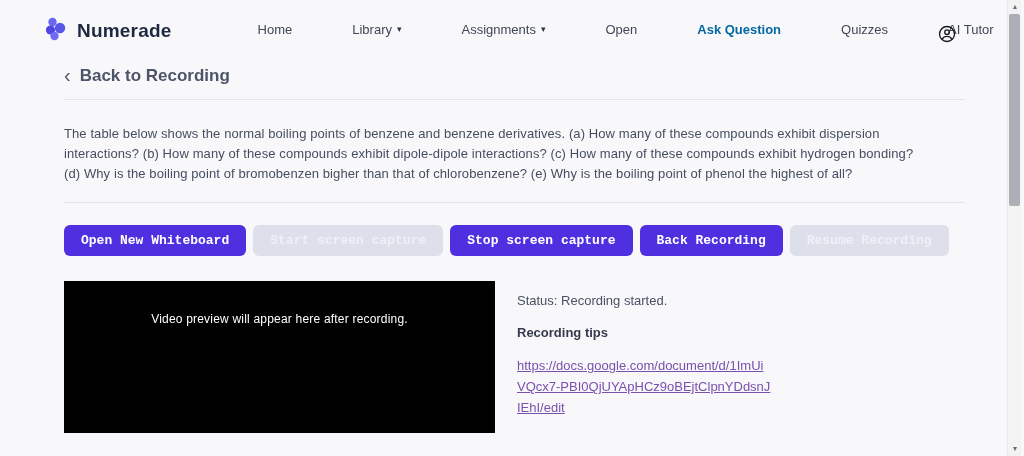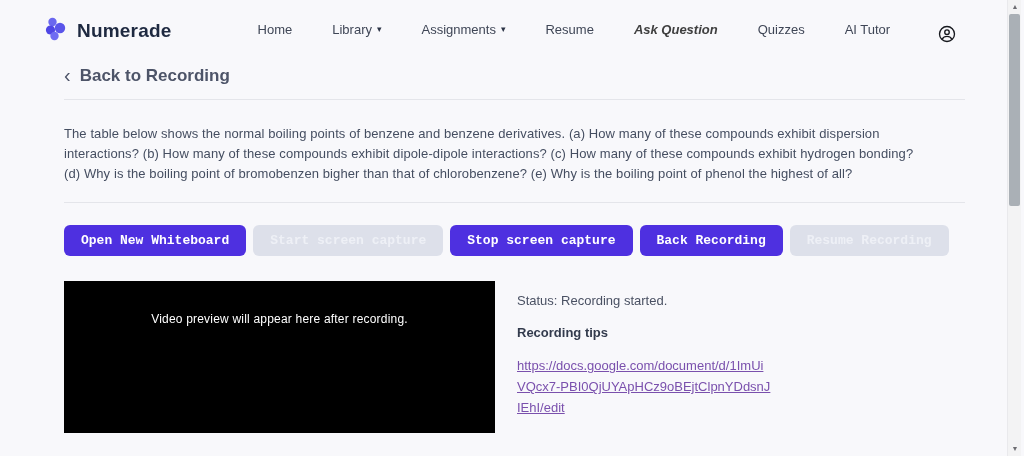--- a/index.html
+++ b/index.html
@@ -15,26 +15,26 @@
   
   .topnav {
     position:absolute; top:0; left:0; width:1010px; height:58px;
     display:flex; align-items:center;
   }
   .brand { display:flex; align-items:flex-end; margin-left:44px; cursor:pointer; }
   .brand svg { display:block; }
   .brand-name {
     font-size:19px; font-weight:700; color:#1e2940; margin-left:8px; letter-spacing:.2px;
   }
-  .nav-items { display:flex; align-items:center; margin-left:42px; gap:40px;padding-left:44px; }
+  .nav-items { display:flex; align-items:center; margin-left:42px; gap:60px;padding-left:44px; }
   .nav-item {
     font-size:13px; color:#3f4656; cursor:pointer; white-space:nowrap;
     display:flex; align-items:center; gap:5px;
   }
-  .nav-item.active { font-weight:700; color:#404040;font-style:italic; }
+  .nav-item.active { font-weight:700; color:#0369a1; }
   .caret { font-size:9px; color:#2b3345; line-height:1; }
   .account {
     position:absolute; right:54px; top:25px; width:18px; height:18px; cursor:pointer;
   }
 
   
   .content { position:absolute; left:64px; top:58px; width:901px; }
 
   .back-row {
     display:flex; align-items:center; gap:9px; margin-top:8px;
@@ -117,21 +117,21 @@
     </div>
     <div class="nav-item">
       <span>Library</span>
       <span class="caret">▾</span>
     </div>
     <div class="nav-item">
       <span>Assignments</span>
       <span class="caret">▾</span>
     </div>
     <div class="nav-item">
-      <span>Resume</span>
+      <span>Open</span>
     </div>
     <div class="nav-item active">
       <span>Ask Question</span>
     </div>
     <div class="nav-item">
       <span>Quizzes</span>
     </div>
     <div class="nav-item">
       <span>AI Tutor</span>
     </div>

